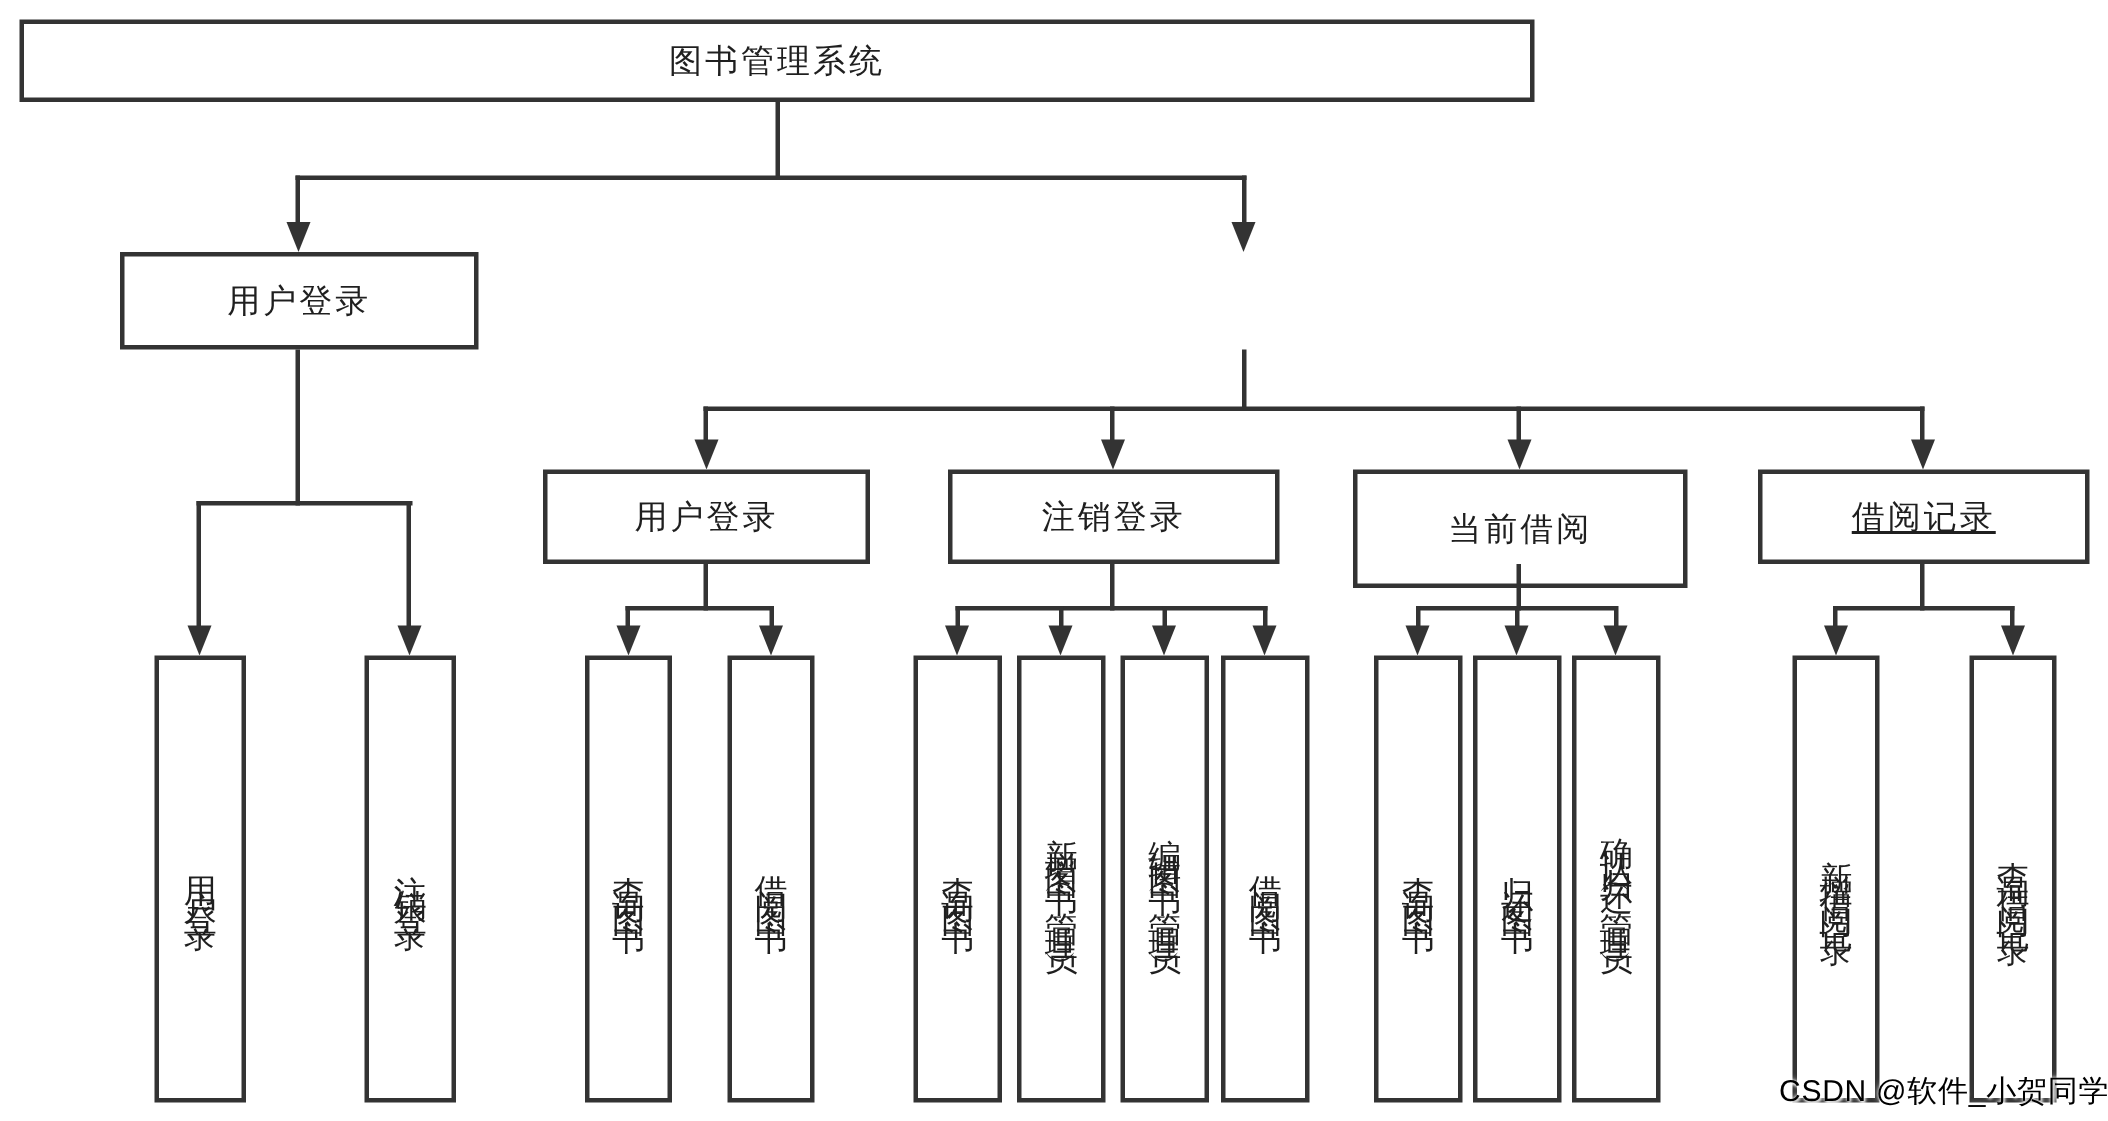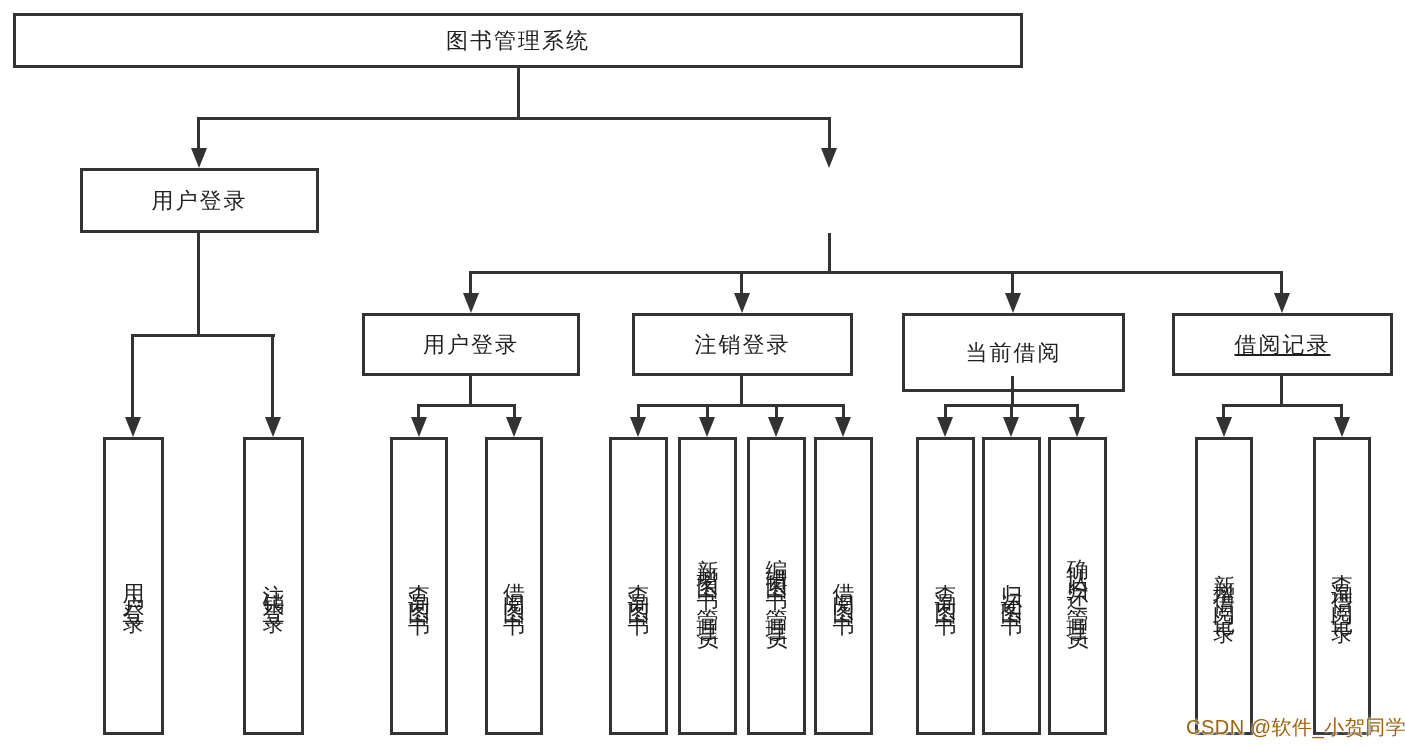--- a/index.html
+++ b/index.html
@@ -19,21 +19,21 @@
   .vl,.hl{position:absolute;background:#333333;display:block;}
   .vl{width:3px;}
   .hl{height:3px;}
   .ar{
     position:absolute;display:block;width:0;height:0;
     border-left:8px solid transparent;border-right:8px solid transparent;
     border-top:20px solid #333333;
   }
   .watermark{
     position:absolute;left:1186px;top:714px;z-index:10;
-    font-size:20px;color:#a16207;white-space:nowrap;letter-spacing:0.5px;
+    font-size:20px;color:#000000;white-space:nowrap;letter-spacing:0.5px;
     text-shadow:0 0 2px #ffffff,0 0 4px #ffffff,1px 1px 2px #ffffff;
   }
 </style>
 </head>
 <body>
 
 <div class="canvas">
 
   <div class="box h" style="left:13px;top:13px;width:1010px;height:55px;">图书管理系统</div>
 

